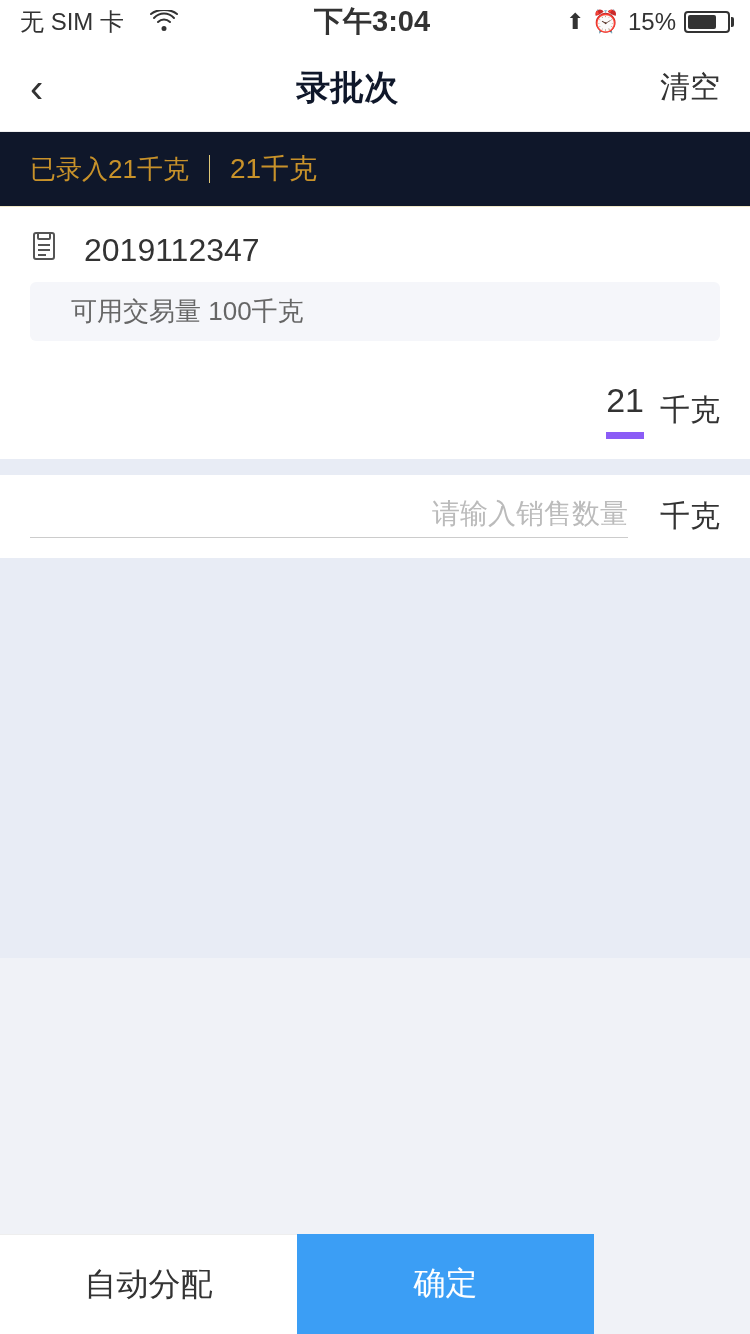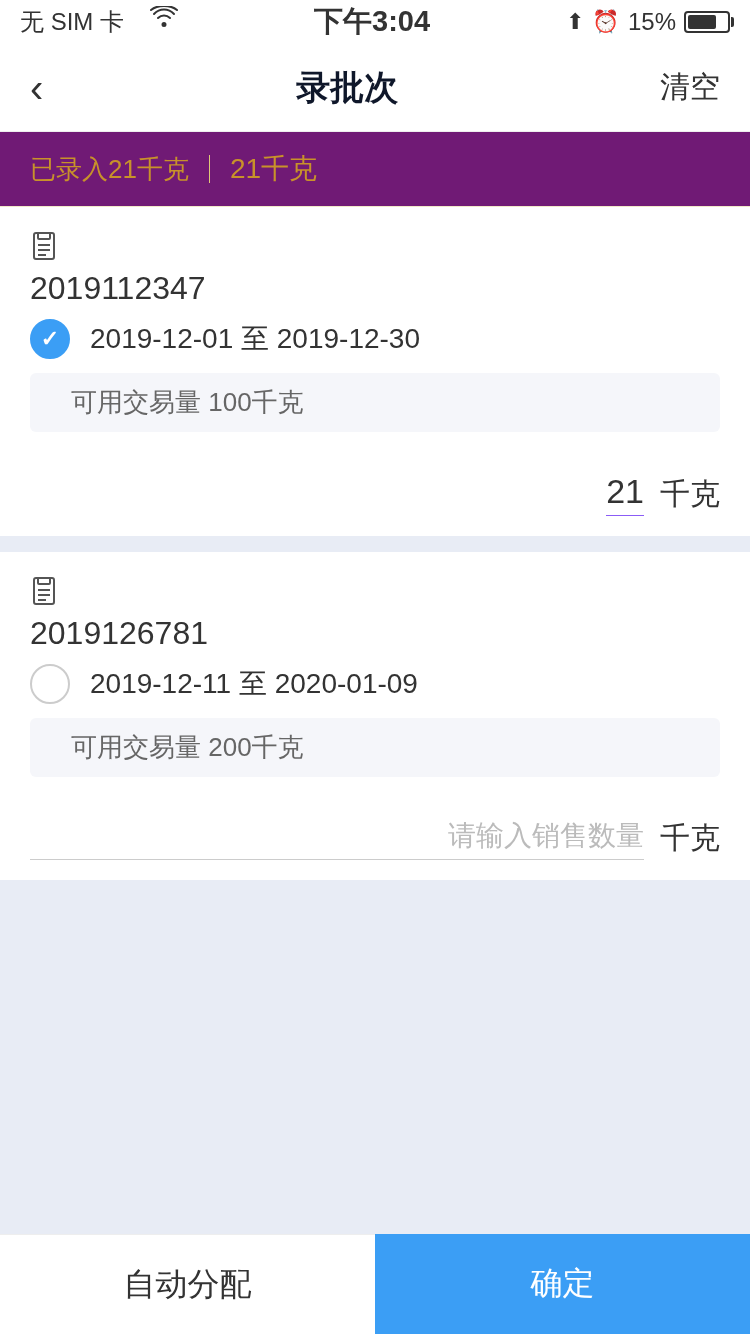--- a/index.html
+++ b/index.html
@@ -17,21 +17,21 @@
     .status-bar {
       height: 44px;
       background: #fff;
       display: flex;
       align-items: center;
       justify-content: space-between;
       padding: 0 20px;
       font-size: 24px;
       font-weight: 500;
     }
-    .status-left { display: flex; align-items: flex-start; gap: 26px; }
+    .status-left { display: flex; align-items: flex-end; gap: 26px; }
     .status-center { font-size: 29px; font-weight: 600; }
     .status-right { display: flex; align-items: center; gap: 8px; font-size: 24px; }
     .battery-bar {
       width: 46px; height: 22px; border: 2px solid #333; border-radius: 4px;
       position: relative; display: inline-flex; align-items: center; padding: 2px;
     }
     .battery-bar::after {
       content: ''; width: 3px; height: 10px;
       background: #333; position: absolute; right: -6px; top: 50%; transform: translateY(-50%);
       border-radius: 0 2px 2px 0;
@@ -47,21 +47,21 @@
       justify-content: space-between;
       padding: 0 30px;
       border-bottom: 1px solid #eee;
     }
     .nav-back { font-size: 40px; color: #333; cursor: pointer; line-height: 1; }
     .nav-title { font-size: 34px; font-weight: 600; color: #0f172a; }
     .nav-clear { font-size: 30px; color: #333; cursor: pointer; margin-left: 9px; }
 
     
     .info-banner {
-      background: #701a75;
+      background: #0f172a;
       padding: 18px 30px;
       display: flex;
       align-items: center;
       gap: 20px;
       border-bottom: 1px solid #f0e8c8;
     }
     .info-label { font-size: 26px; color: #c8922a; }
     .info-divider { width: 1px; height: 28px; background: #e0c878; }
     .info-value { font-size: 28px; color: #c8922a; font-weight: 500; text-align: right; }
 
@@ -71,23 +71,23 @@
       margin-bottom: 0;
     }
 
     .batch-item {
       background: #fff;
       padding: 24px 30px 20px 30px;
     }
 
     .batch-header {
       display: flex;
-      gap: 0;
+      align-items: center;
+      gap: 22px;
       margin-bottom: 12px;
-      flex-direction: column;
     }
     .batch-doc-icon {
       font-size: 30px;
       color: #555;
     }
     .batch-id {
       font-size: 32px;
       color: #333;
       font-weight: 500;
     }
@@ -141,22 +141,22 @@
     
     .quantity-row {
       display: flex;
       align-items: center;
       justify-content: flex-end;
       padding: 20px 30px;
       background: #fff;
       gap: 0;
     }
     .quantity-input-underline {
-      border-bottom: 1px solid #8b5cf6;
-      padding-bottom: 4px;
+      border-bottom: 7px solid #8b5cf6;
+      padding-bottom: 12px;
       display: flex;
       align-items: center;
       justify-content: flex-start;
     }
     .quantity-unit {
       font-size: 30px;
       color: #333;
       margin-left: 16px;
     }
     .quantity-value {
@@ -170,21 +170,21 @@
       background: #e8ecf5;
     }
 
     
     .input-row {
       display: flex;
       align-items: center;
       justify-content: flex-end;
       padding: 20px 30px;
       background: #fff;
-      gap: 0;
+      gap: 16px;
     }
     .input-placeholder-text {
       font-size: 28px;
       color: #bbb;
       text-align: right;
     }
     .input-underline {
       border-bottom: 1px solid #ccc;
       padding-bottom: 4px;
       display: flex;
@@ -203,21 +203,21 @@
       background: #e8ecf5;
       flex: 1;
       min-height: 400px;
     }
 
     
     .bottom-bar {
       position: fixed;
       bottom: 0;
       left: 0;
-      width: 750px;
+      width: 594px;
       height: 100px;
       display: flex;
     }
     .btn-auto {
       flex: 1;
       background: #fff;
       border: none;
       font-size: 32px;
       color: #333;
       cursor: pointer;
@@ -289,61 +289,36 @@
           <svg width="32" height="32" viewBox="0 0 32 32" fill="none">
             <rect x="4" y="2" width="20" height="26" rx="2" stroke="#555" stroke-width="2" fill="none"></rect>
             <rect x="8" y="2" width="12" height="6" rx="1" stroke="#555" stroke-width="2" fill="#fff"></rect>
             <line x1="8" y1="14" x2="20" y2="14" stroke="#555" stroke-width="2"></line>
             <line x1="8" y1="19" x2="20" y2="19" stroke="#555" stroke-width="2"></line>
             <line x1="8" y1="24" x2="16" y2="24" stroke="#555" stroke-width="2"></line>
           </svg>
         </span>
         <span class="batch-id">2019112347</span>
       </div>
-      <div class="batch-date-row">
-        <div class="radio-circle checked"></div>
-        <span class="batch-date">2019-12-01 至 2019-12-30</span>
-      </div>
       <div class="availability-bar">
         <span class="availability-text">可用交易量 100千克</span>
       </div>
     </div>
 
     <div class="quantity-row">
       <div class="quantity-input-underline">
         <span class="quantity-value">21</span>
       </div>
       <span class="quantity-unit">千克</span>
     </div>
   </div>
 
   <div class="section-divider"></div>
 
   <div class="card-section">
-    <div class="batch-item">
-      <div class="batch-header">
-        <span class="batch-doc-icon">
-          <svg width="32" height="32" viewBox="0 0 32 32" fill="none">
-            <rect x="4" y="2" width="20" height="26" rx="2" stroke="#555" stroke-width="2" fill="none"></rect>
-            <rect x="8" y="2" width="12" height="6" rx="1" stroke="#555" stroke-width="2" fill="#fff"></rect>
-            <line x1="8" y1="14" x2="20" y2="14" stroke="#555" stroke-width="2"></line>
-            <line x1="8" y1="19" x2="20" y2="19" stroke="#555" stroke-width="2"></line>
-            <line x1="8" y1="24" x2="16" y2="24" stroke="#555" stroke-width="2"></line>
-          </svg>
-        </span>
-        <span class="batch-id">2019126781</span>
-      </div>
-      <div class="batch-date-row">
-        <div class="radio-circle"></div>
-        <span class="batch-date">2019-12-11 至 2020-01-09</span>
-      </div>
-      <div class="availability-bar">
-        <span class="availability-text">可用交易量 200千克</span>
-      </div>
-    </div>
 
     <div class="input-row">
       <div class="input-underline">
         <span class="input-placeholder-text">请输入销售数量</span>
       </div>
       <span class="unit-label">千克</span>
     </div>
   </div>
 
   <div class="empty-area"></div>

